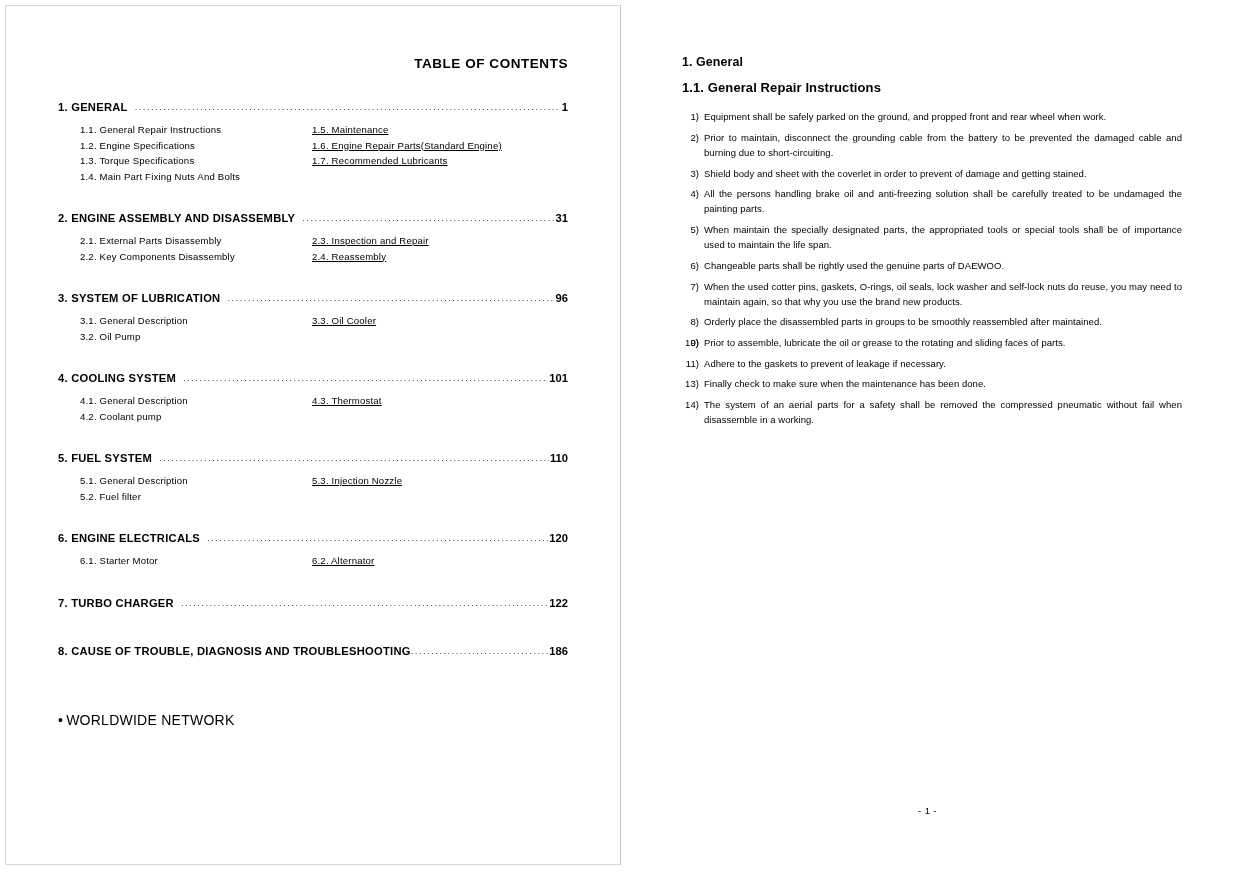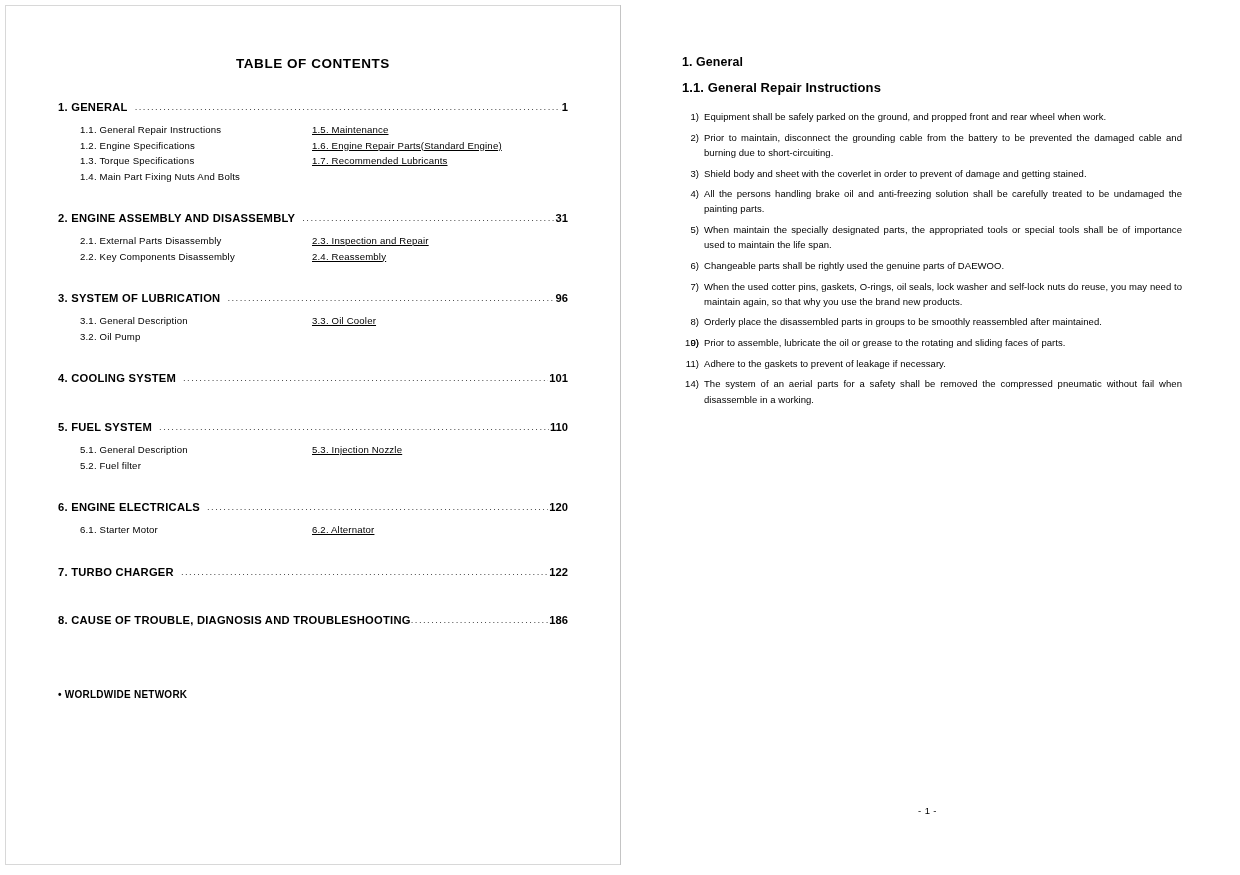--- a/index.html
+++ b/index.html
@@ -43,21 +43,21 @@
   }
 
   
   #toc {
     position: absolute;
     left: 52px;
     top: 50px;
     width: 510px;
   }
   #toc-title {
-    text-align: left;
+    text-align: right;
     font-size: 13.5px;
     font-weight: bold;
     letter-spacing: .55px;
     margin: 0 0 30px 0;
     padding-left: 178px;
     box-sizing: border-box;
     width: 100%;
   }
   .toc-block { margin-bottom: 5px; }
 
@@ -104,24 +104,24 @@
     letter-spacing: .18px;
     white-space: nowrap;
   }
   .sub-cell.col1 { flex: 0 0 232px; }
   .sub-cell.col2 { flex: 1 1 auto; text-decoration: underline; }
 
   .toc-gap-lg { height: 21px; }
   .toc-gap-md { height: 20px; }
 
   #toc-note {
-    font-size: 10px;
-    font-weight: bold;
+    font-size: 14px;
+    font-weight: normal;
     letter-spacing: .25px;
-    margin-top: 32px;
+    margin-top: 24px;
   }
   #toc-note .bullet { margin-right: 3px; }
 
   
   #body-col {
     position: absolute;
     left: 682px;
     top: 55px;
     width: 500px;
   }
@@ -244,20 +244,30 @@
               </div>
             </div>
             <div class="toc-gap-lg"></div>
           </div>
           <div class="toc-block">
             <div class="toc-chapter">
               <span class="ch-label">4. COOLING SYSTEM</span>
               <span class="ch-gap"></span>
               <span class="ch-dots">................................................................................................................................................................</span>
               <span class="ch-page">101</span>
+            </div>
+            <div class="toc-subs">
+              <div class="sub-row">
+                <span class="sub-cell col1">4.1. General Description</span>
+                <span class="sub-cell col2">4.3. Thermostat</span>
+              </div>
+              <div class="sub-row">
+                <span class="sub-cell col1">4.2. Coolant pump</span>
+                <span class="sub-cell col2"></span>
+              </div>
             </div>
             <div class="toc-gap-lg"></div>
           </div>
           <div class="toc-block">
             <div class="toc-chapter">
               <span class="ch-label">5. FUEL SYSTEM</span>
               <span class="ch-gap"></span>
               <span class="ch-dots">................................................................................................................................................................</span>
               <span class="ch-page">110</span>
             </div>
@@ -326,19 +336,20 @@
         <li><span class="num">2)</span><span>Prior to maintain, disconnect the grounding cable from the battery to be prevented the damaged cable and burning due to short-circuiting.</span></li>
         <li><span class="num">3)</span><span>Shield body and sheet with the coverlet in order to prevent of damage and getting stained.</span></li>
         <li><span class="num">4)</span><span>All the persons handling brake oil and anti-freezing solution shall be carefully treated to be undamaged the painting parts.</span></li>
         <li><span class="num">5)</span><span>When maintain the specially designated parts, the appropriated tools or special tools shall be of importance used to maintain the life span.</span></li>
         <li><span class="num">6)</span><span>Changeable parts shall be rightly used the genuine parts of DAEWOO.</span></li>
         <li><span class="num">7)</span><span>When the used cotter pins, gaskets, O-rings, oil seals, lock washer and self-lock nuts do reuse, you may need to maintain again, so that why you use the brand new products.</span></li>
         <li><span class="num">8)</span><span>Orderly place the disassembled parts in groups to be smoothly reassembled after maintained.</span></li>
         <li><span class="num">9)</span></li>
         <li><span class="num">10)</span><span>Prior to assemble, lubricate the oil or grease to the rotating and sliding faces of parts.</span></li>
         <li><span class="num">11)</span><span>Adhere to the gaskets to prevent of leakage if necessary.</span></li>
+        <li><span class="num">13)</span><span>Finally check to make sure when the maintenance has been done.</span></li>
         <li><span class="num">14)</span><span>The system of an aerial parts for a safety shall be removed the compressed pneumatic without fail when disassemble in a working.</span></li>
       </ol>
   </div>
 
   <div id="page-number">- 1 -</div>
 
 </div>
 
 </body></html>

